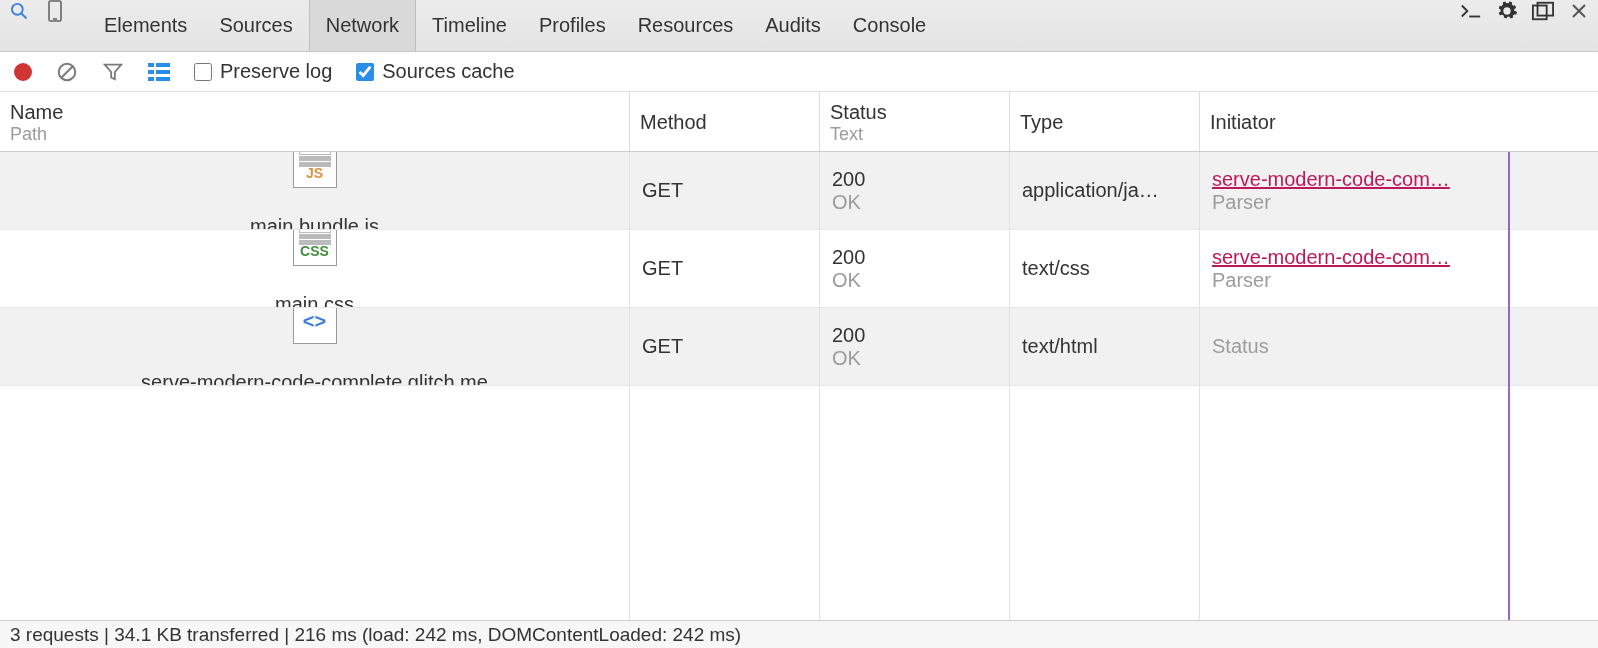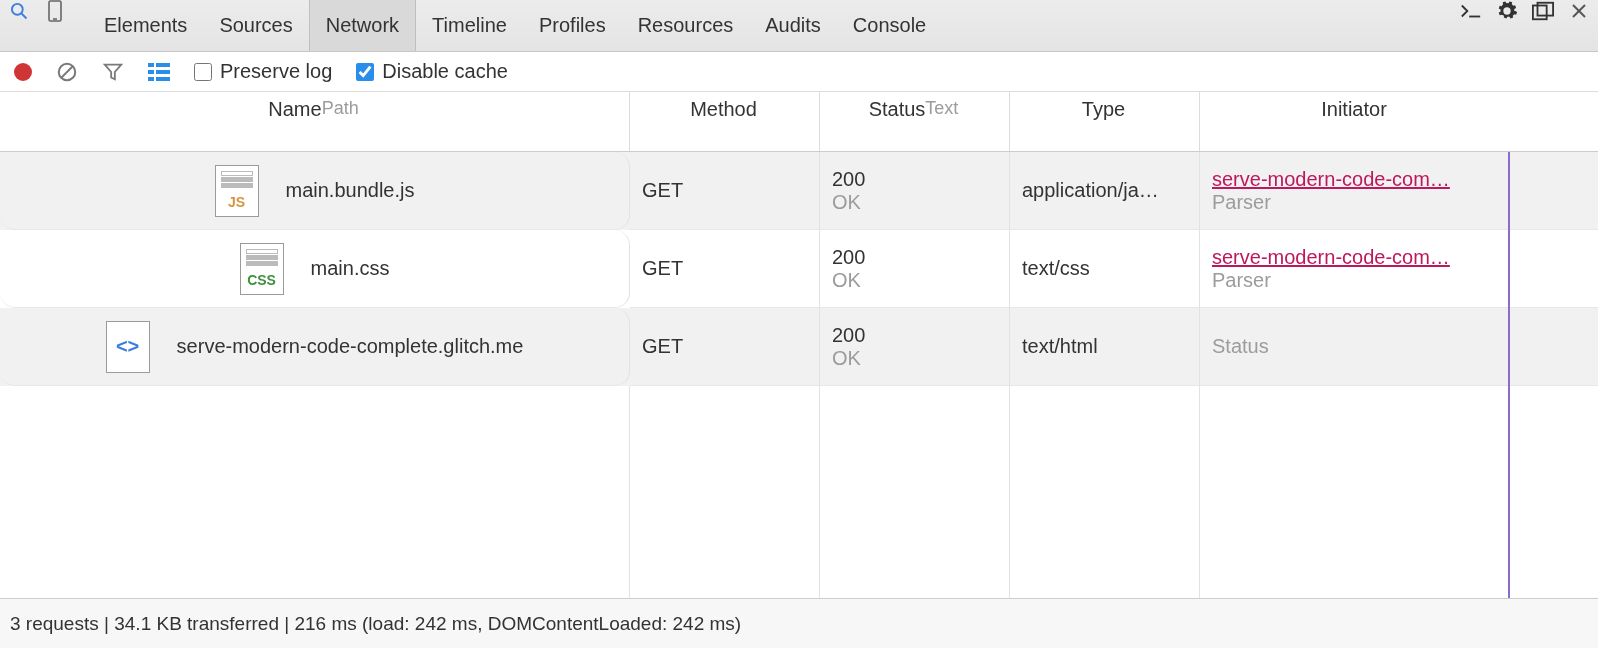--- a/index.html
+++ b/index.html
@@ -35,60 +35,60 @@
   
   .thead {
     display:grid;
     grid-template-columns: 630px 190px 190px 190px 310px 88px;
     border-bottom:1px solid #ccc;
     height:60px;
     background:#fff;
   }
   .thcell {
     border-right:1px solid #dcdcdc; padding:6px 12px 4px 10px;
-    display:flex; flex-direction:row; justify-content:center;
+    display:flex; flex-direction:column; justify-content:center;
   }
   .thcell:last-child { border-right:none; }
   .th-sub { color:#9c9c9c; font-size:18px; }
 
   
   .tbody { flex:1; position:relative; }
   .row {
     display:grid;
     grid-template-columns: 630px 190px 190px 190px 310px 88px;
     height:78px;
   }
   .row:nth-child(odd){ background:#f1f1f1; }
   .row:nth-child(even){ background:#fff; }
   .rcell {
     border-right:1px solid #e2e2e2; border-bottom:1px solid #e7e7e7;
     padding:0 12px; display:flex; flex-direction:column; justify-content:center;
     overflow:hidden; white-space:nowrap; text-overflow:ellipsis;
   }
   .rcell:last-child { border-right:none; }
-  .namecell { flex-direction:row; align-items:center; gap:27px;border-radius:15px; }
+  .namecell { flex-direction:column; align-items:center; gap:27px; }
   .muted { color:#9c9c9c; }
   .initiator-link { color:#be185d; text-decoration:underline; overflow:hidden; text-overflow:ellipsis; }
 
   
   .emptygrid {
     position:absolute; top:234px; bottom:0; left:0; right:0;
     display:grid;
     grid-template-columns: 630px 190px 190px 190px 310px 88px;
     pointer-events:none;
   }
   .emptygrid > div { border-right:1px solid #e2e2e2; }
   .emptygrid > div:last-child { border-right:none; }
 
   
   .purple-line { position:absolute; top:0; bottom:0; right:88px; width:2px; background:#8b6bcf; }
 
   
   .statusbar {
-    height:50px; display:flex; align-items:center; padding:0 10px;
+    height:28px; display:flex; align-items:center; padding:0 10px;
     border-top:1px solid #ccc; background:#f7f7f7; font-size:19px;
   }
 
   
   .ficon {
     width:44px; height:52px; background:#fff; border:1px solid #9a9a9a;
     display:flex; align-items:flex-end; justify-content:center;
     font-size:14px; font-weight:bold; padding-bottom:6px;
     position:relative; flex:0 0 44px;
   }
@@ -184,21 +184,21 @@
           <rect x="0" y="14" width="6" height="4"></rect>
           <rect x="8" y="14" width="14" height="4"></rect>
         </svg>
     </span>
     <label class="chk">
       <input type="checkbox" id="chk-preserve" style="">
       <span>Preserve log</span>
     </label>
     <label class="chk">
       <input type="checkbox" id="chk-disable" checked="" style="">
-      <span>Disable cache</span>
+      <span>Sources cache</span>
     </label>
   </div>
 
   <div class="thead">
     <div class="thcell">
       <span>Name</span>
       <span class="th-sub">Path</span>
     </div>
     <div class="thcell">
       <span>Method</span>

